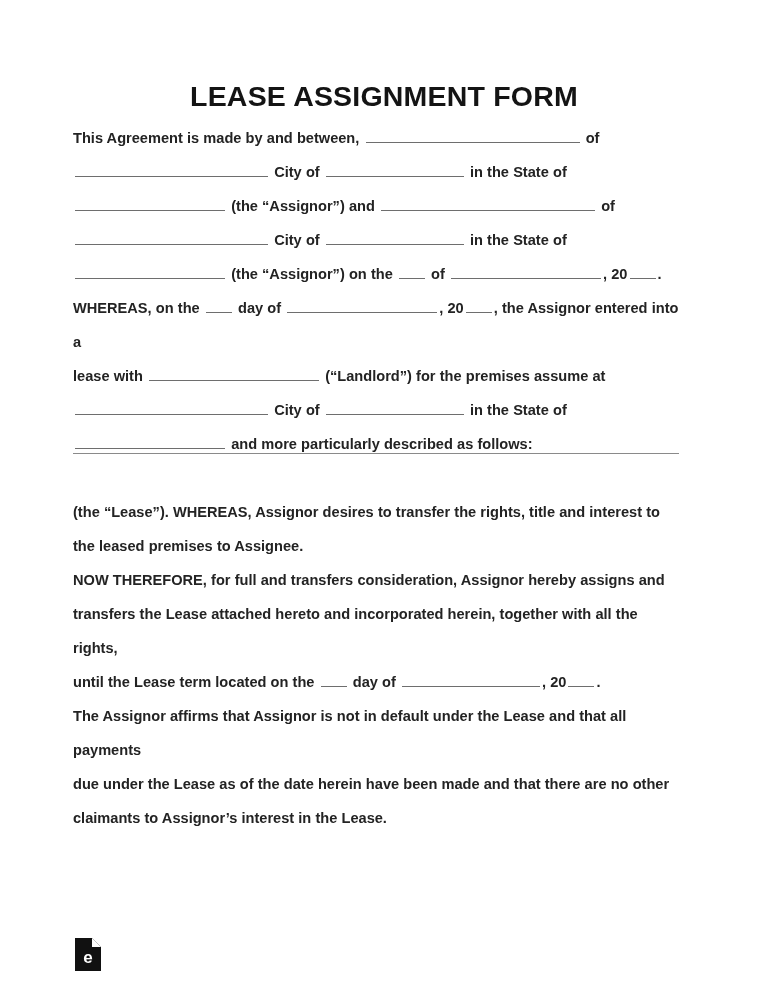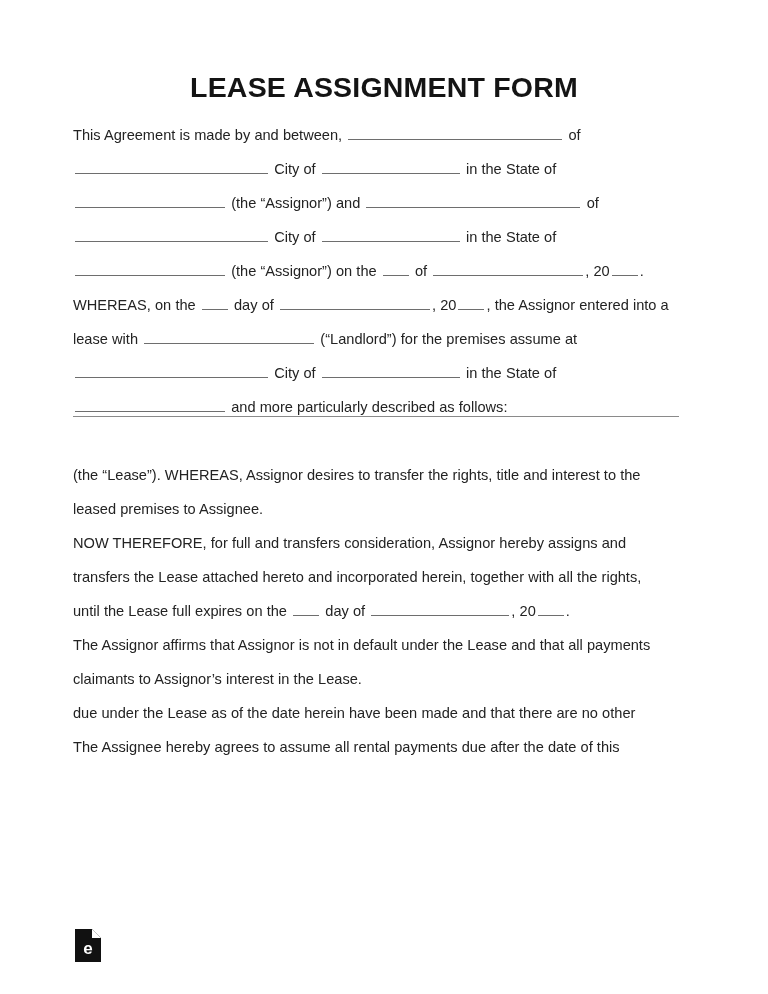--- a/index.html
+++ b/index.html
@@ -24,21 +24,21 @@
     position: relative;
     background: #ffffff;
   }
 
   .doc-title {
     text-align: center;
     font-size: 28.5px;
     font-weight: bold;
     letter-spacing: 0.2px;
     color: #141414;
-    margin: 8px;
+    margin: 17px;
     padding-top: 64px;
     padding-bottom: 0;
     line-height: 1.1;
   }
 
   .para {
     font-size: 14.6px;
     line-height: 34px;
     color: #232323;
     margin: 0;
@@ -71,22 +71,23 @@
     position: relative;
     top: -8px;
   }
   .rule-row {
     height: 34px;
   }
 
   .content {
     position: absolute;
     left: 73px;
-    top: 110px;
+    top: 104px;
     width: 606px;
+    font-weight: bold;
   }
 
   .footer-logo {
     position: absolute;
     left: 75px;
     top: 921px;
     width: 26px;
     height: 33px;
   }
   .footer-logo svg { display: block; }
@@ -162,35 +163,34 @@
     </div>
 
     <div class="para">
       <span>(the “Lease”). WHEREAS, Assignor desires to transfer the rights, title and interest to the leased premises to Assignee.</span>
     </div>
 
     <div class="para">
       <div>NOW THEREFORE, for full and transfers consideration, Assignor hereby assigns and</div>
       <div>transfers the Lease attached hereto and incorporated herein, together with all the rights,</div>
       <div>
-        <span>until the Lease full expires on the</span>
+        <span>until the Lease term located on the</span>
         <span class="blank w-xxs"></span>
         <span>day of</span>
         <span class="blank w-m"></span><span>, 20</span><span class="blank w-xxs"></span><span>.</span>
       </div>
     </div>
 
     <div class="para">
       <div>The Assignor affirms that Assignor is not in default under the Lease and that all payments</div>
+      <div>due under the Lease as of the date herein have been made and that there are no other</div>
       <div>claimants to Assignor’s interest in the Lease.</div>
-      <div>due under the Lease as of the date herein have been made and that there are no other</div>
-    </div>
-
-    <div class="para">
-      <div>The Assignee hereby agrees to assume all rental payments due after the date of this</div>
+    </div>
+
+    <div class="para">
     </div>
 
   </div>
 
   <div class="footer-logo">
     <svg width="26" height="33" viewBox="0 0 26 33" xmlns="http://www.w3.org/2000/svg">
       <path d="M0 0 H17 L26 9 V33 H0 Z" fill="#111111"></path>
       <path d="M17 0 L26 9 H17 Z" fill="#ffffff"></path>
       <text x="13" y="25" text-anchor="middle" font-family="Liberation Sans, sans-serif" font-size="17" font-weight="bold" fill="#ffffff">e</text>
     </svg>

